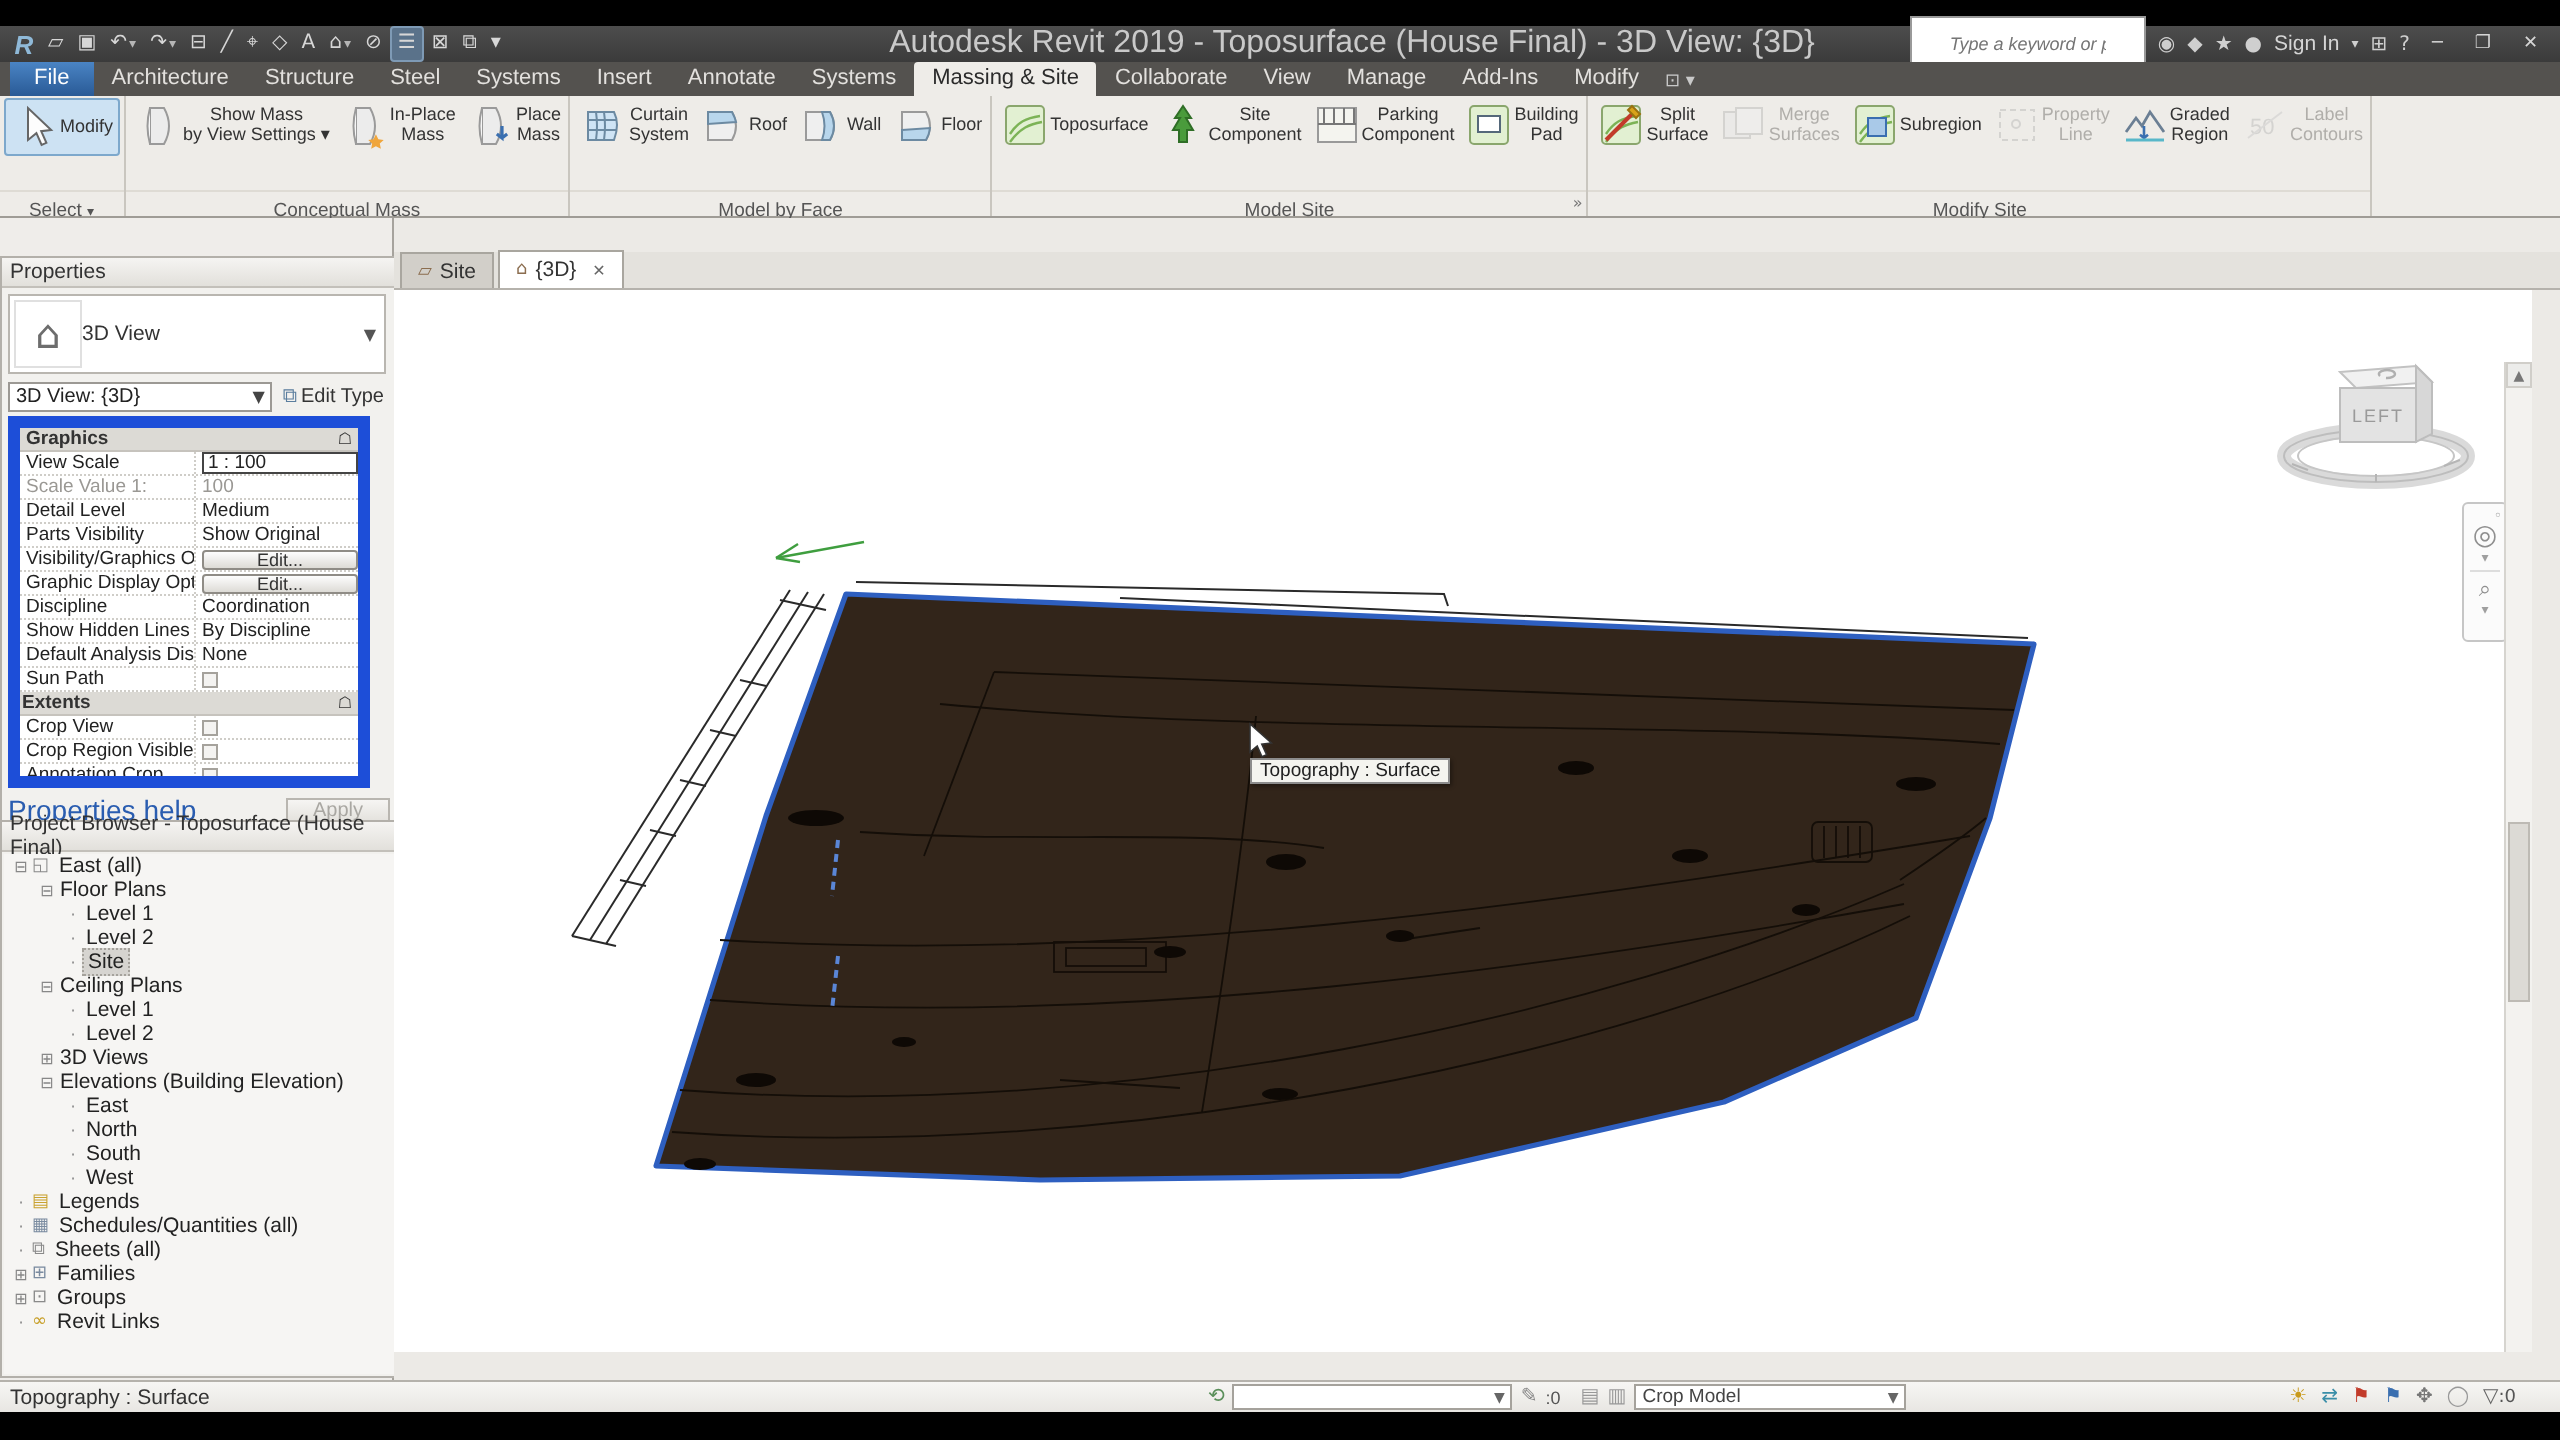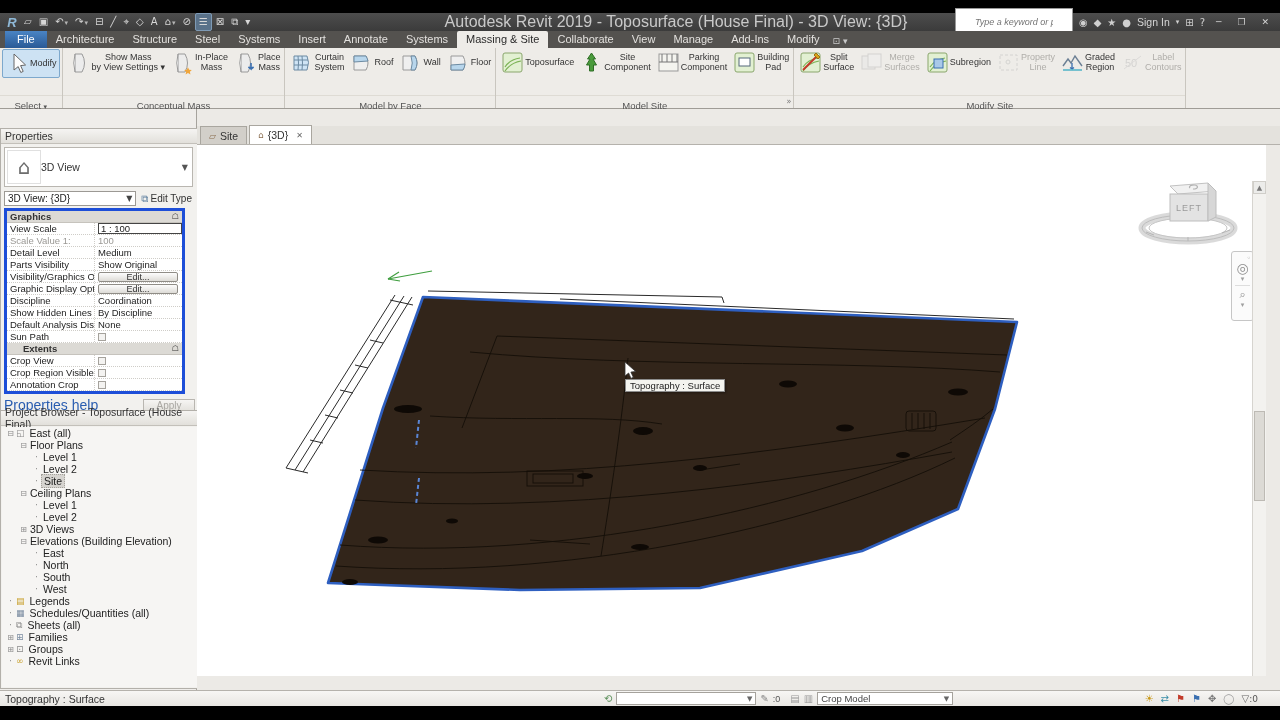--- a/index.html
+++ b/index.html
@@ -61,21 +61,21 @@
   #typesel .tico{width:34px;height:34px;margin-left:2px;border:1px solid #e0e0e0;display:flex;align-items:center;justify-content:center;
     font-family:"DejaVu Sans";font-size:20px;color:#6d6d6d}
   #typesel .tlabel{font-size:10.5px;color:#333;margin-left:0}
   #typesel .dd{margin-left:auto;margin-right:4px;font-size:8px;color:#555;font-family:"DejaVu Sans"}
   #selrow{position:absolute;left:3px;top:61px;width:191px;height:17px;display:flex;align-items:center;gap:2px}
   #viewsel{flex:1;height:15px;background:#fff;border:1px solid #9c9994;font-size:10px;color:#222;
     display:flex;align-items:center;padding:0 3px}
   #viewsel .dd{margin-left:auto;font-size:8px;color:#444;font-family:"DejaVu Sans"}
   #edittype{height:15px;display:flex;align-items:center;gap:2px;font-size:10px;color:#333;padding:0 2px;border:1px solid transparent}
   #edittype .g{font-family:"DejaVu Sans";font-size:10px;color:#5b7e9e}
-  #pgrid{position:absolute;left:3px;top:79px;width:181px;height:186px;background:#fff;border:3px solid #1d4ed8;overflow:hidden}
+  #pgrid{position:absolute;left:3px;top:79px;width:181px;height:186px;background:#fff;border:6px solid #1d4ed8;overflow:hidden}
   .prow{display:flex;height:12px;align-items:center;border-bottom:1px dotted #cfcdc8;font-size:9.5px;color:#222}
   .prow .pl{width:88px;padding-left:3px;border-right:1px dotted #cfcdc8;white-space:nowrap;overflow:hidden}
   .prow .pv{flex:1;padding-left:3px;white-space:nowrap;overflow:hidden;display:flex;align-items:center}
   .prow.sec{background:#dcdad5;font-weight:bold;color:#333;border-bottom:1px solid #c6c3bd}
   .prow.sec .ar{margin-left:auto;margin-right:3px;font-size:8px;font-family:"DejaVu Sans";font-weight:normal}
   .prow.dis .pl,.prow.dis .pv{color:#9a9894}
   .vbox{border:1px solid #444;background:#fff;width:86px;height:11px;line-height:10px;padding-left:2px}
   .ebtn{width:80px;height:10px;background:linear-gradient(#fdfdfd,#dddbd6);border:1px solid #8f8c86;border-radius:2px;
     font-size:9px;color:#333;text-align:center;line-height:9px}
   .chk{width:8px;height:8px;border:1px solid #a5a29c;background:#f4f3f1}
@@ -421,21 +421,21 @@
               <span class="pl">Default Analysis Displ...</span>
               <span class="pv">None</span>
             </div>
             <div class="prow">
               <span class="pl">Sun Path</span>
               <span class="pv">
                 <span class="chk"></span>
               </span>
             </div>
             <div class="prow sec">
-              <span style="padding-left:16px">Extents</span>
+              <span style="padding-left:1px">Extents</span>
               <span class="ar ico">☖</span>
             </div>
             <div class="prow">
               <span class="pl">Crop View</span>
               <span class="pv">
                 <span class="chk"></span>
               </span>
             </div>
             <div class="prow">
               <span class="pl">Crop Region Visible</span>

